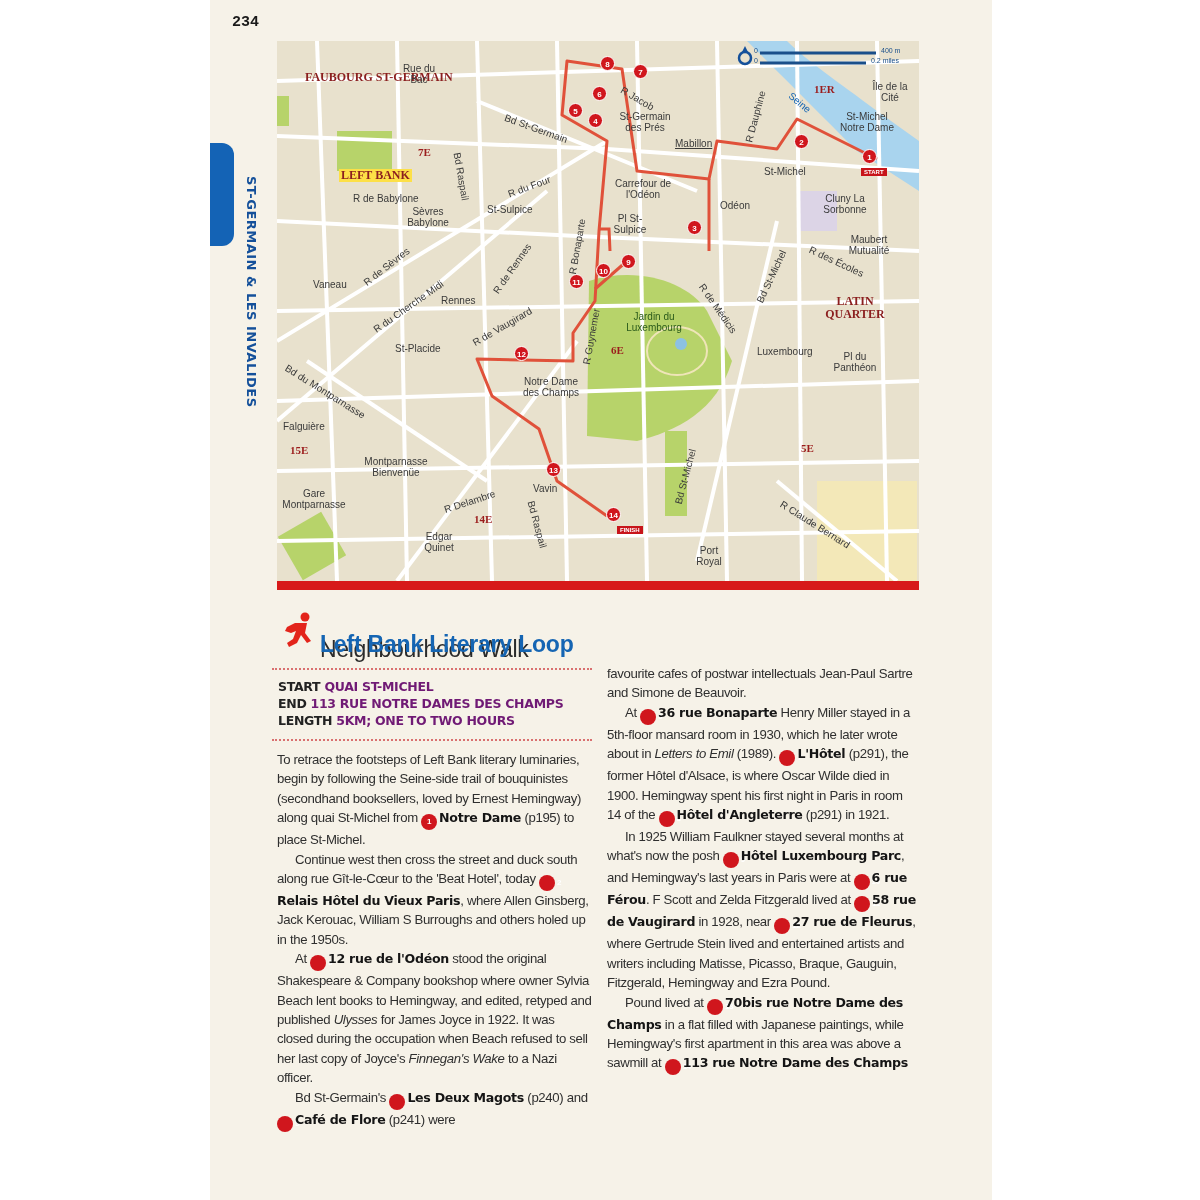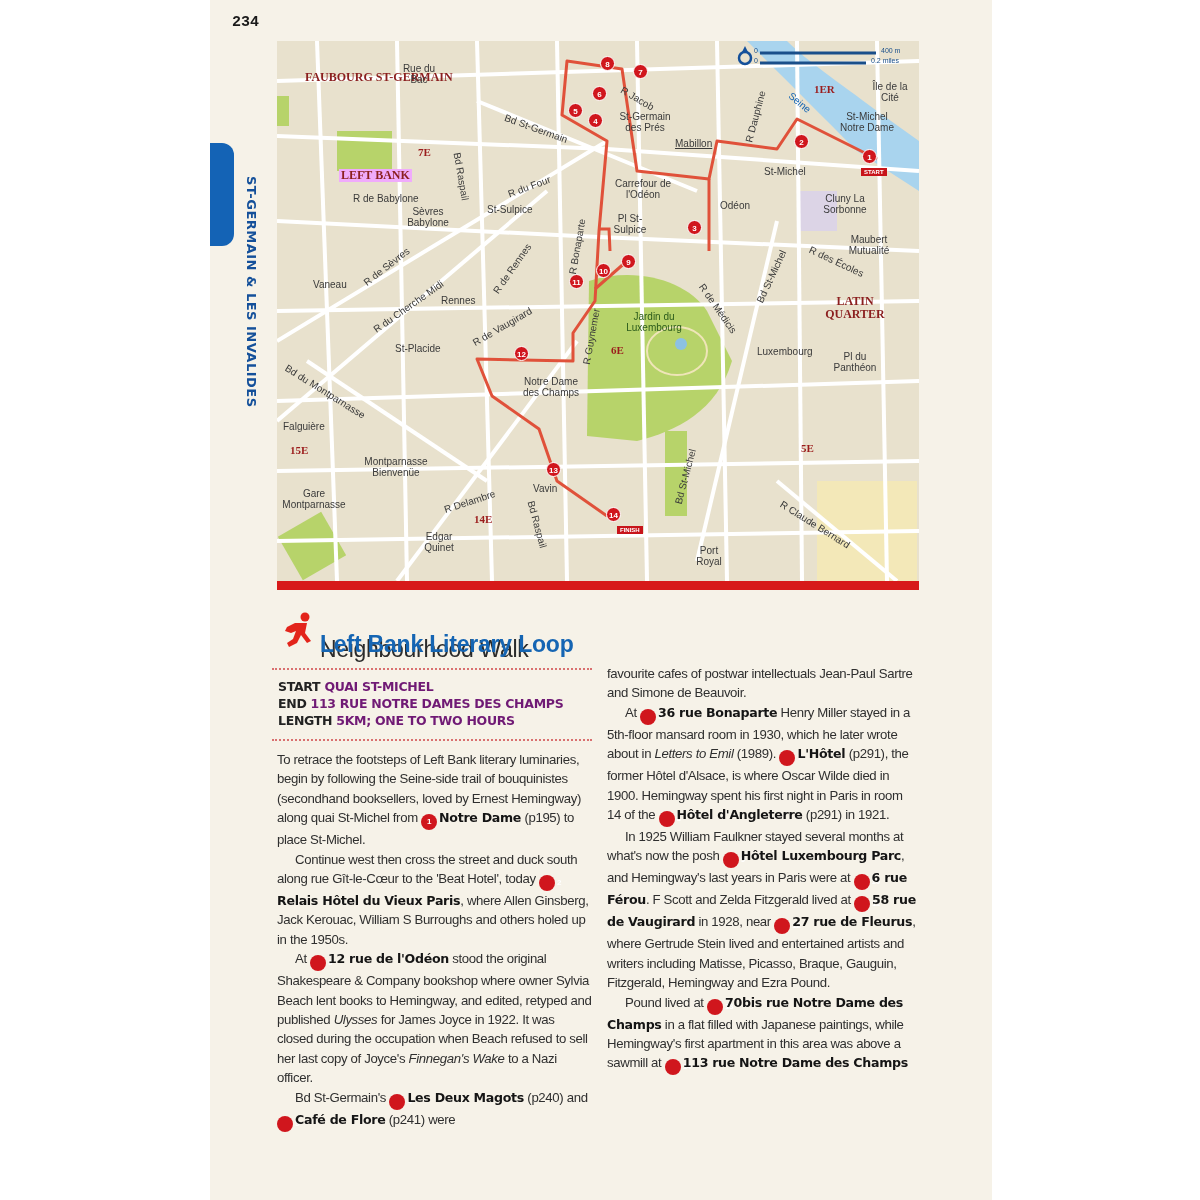--- a/index.html
+++ b/index.html
@@ -80,21 +80,21 @@
       <path d="M500,440 L620,540"></path>
     </g>
 
     <path d="M600,118 L520,78 L500,108 L440,100 L432,138 L360,130 L345,28 L290,20 L285,74 L330,100 L322,190 L318,260 L296,292 L296,320 L200,318 L215,355 L262,388 L280,440 L330,475" stroke="#e0513a" stroke-width="3" fill="none" stroke-linejoin="round"></path>
     <path d="M322,188 L332,188 L333,210" stroke="#e0513a" stroke-width="3" fill="none"></path>
     <path d="M318,248 L350,220" stroke="#e0513a" stroke-width="3" fill="none"></path>
     <path d="M432,138 L432,210" stroke="#e0513a" stroke-width="3" fill="none"></path>
   </svg>
 
   <div class="district" style="left:28px;top:30px;">FAUBOURG ST-GERMAIN</div>
-  <div class="district" style="left:62px;top:128px;background:#f0abfc;padding:0 2px;">LEFT BANK</div>
+  <div class="district" style="left:62px;top:128px;background:#fde047;padding:0 2px;">LEFT BANK</div>
   <div class="district" style="left:548px;top:254px;width:60px;white-space:normal;">LATIN QUARTER</div>
 
   <div class="arr" style="left:141px;top:105px;">7E</div>
   <div class="arr" style="left:537px;top:42px;">1ER</div>
   <div class="arr" style="left:334px;top:303px;">6E</div>
   <div class="arr" style="left:13px;top:403px;">15E</div>
   <div class="arr" style="left:197px;top:472px;">14E</div>
   <div class="arr" style="left:524px;top:401px;">5E</div>
 
   <div class="maplabel" style="left:122px;top:22px;width:40px;white-space:normal;">Rue du Bac</div>

